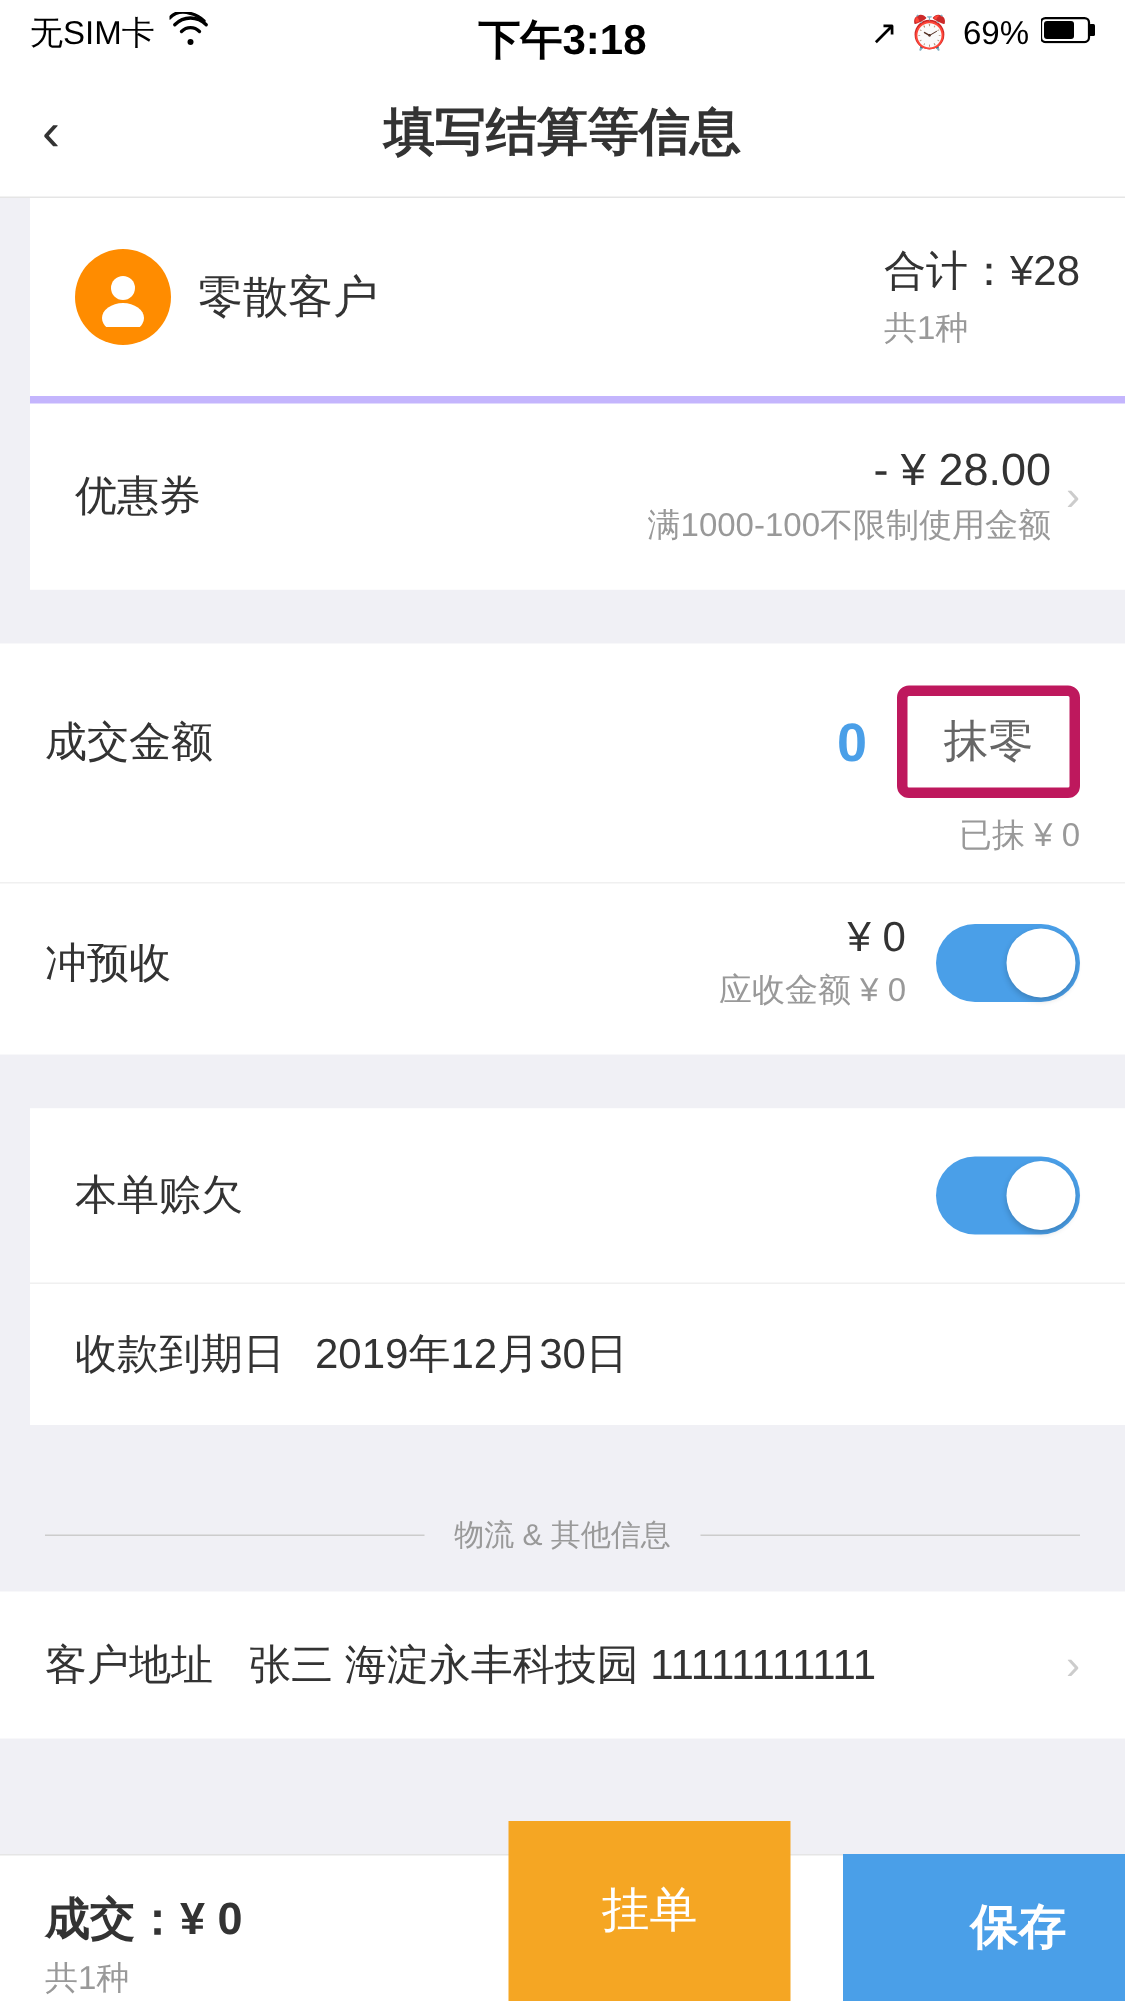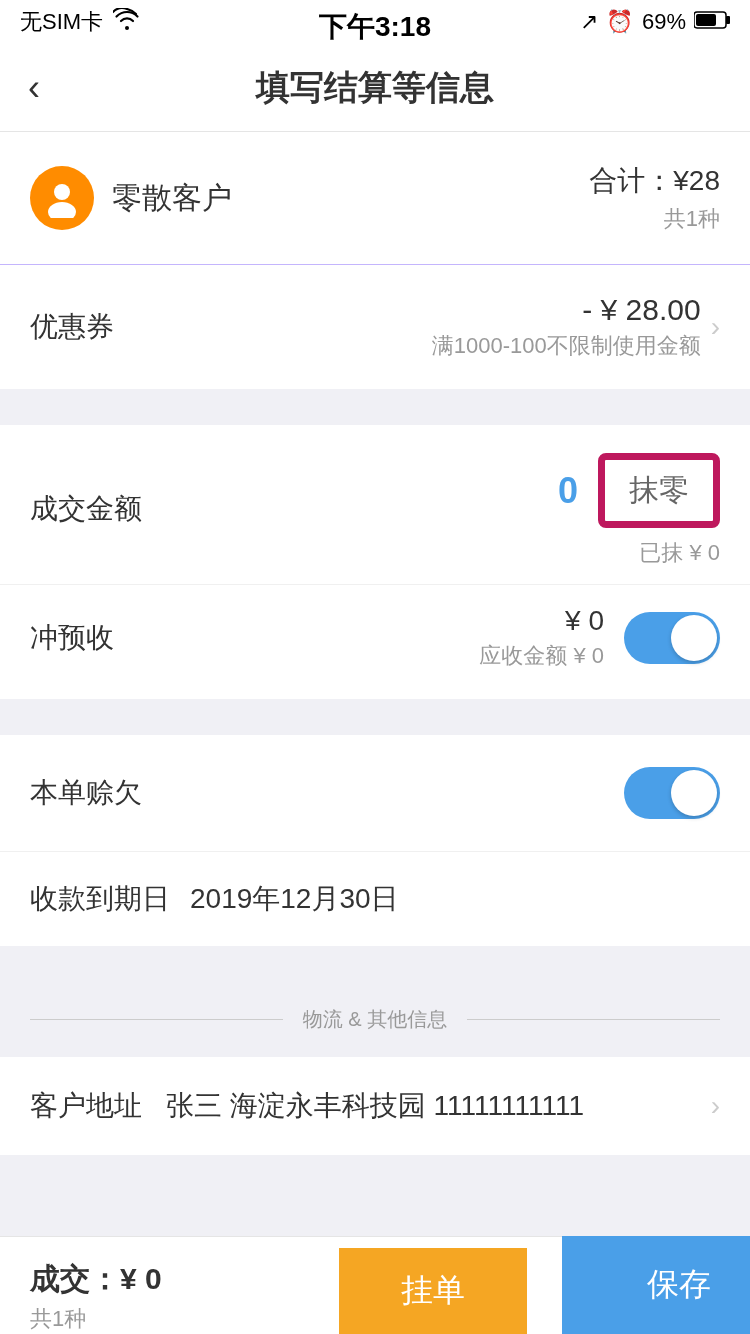--- a/index.html
+++ b/index.html
@@ -70,20 +70,21 @@
     .nav-title {
       font-size: 34px;
       font-weight: 600;
       color: #333;
     }
 
     
     .section {
       background: #fff;
       margin-bottom: 18px;
+      margin-left: 20px;
     }
 
     
     .customer-row {
       display: flex;
       align-items: center;
       justify-content: space-between;
       padding: 30px 30px;
       background: #fff;
     }
@@ -100,41 +101,40 @@
       display: flex;
       align-items: center;
       justify-content: center;
     }
     .customer-avatar svg { width: 40px; height: 40px; }
     .customer-name {
       font-size: 30px;
       color: #333;
     }
     .customer-right {
-      text-align: right;
     }
     .customer-total {
       font-size: 28px;
       color: #333;
       font-weight: 500;
     }
     .customer-count {
       font-size: 22px;
       color: #999;
       margin-top: 4px;
     }
 
     
     .coupon-row {
       display: flex;
       align-items: center;
       justify-content: space-between;
       padding: 28px 30px;
       background: #fff;
-      border-top: 1px solid #c4b5fd;
+      border-top: 5px solid #c4b5fd;
     }
     .coupon-label {
       font-size: 28px;
       color: #333;
     }
     .coupon-right {
       display: flex;
       align-items: center;
       gap: 10px;
     }
@@ -156,21 +156,21 @@
       color: #ccc;
     }
 
     
     .deal-section {
       background: #fff;
       margin-bottom: 18px;
     }
     .deal-row {
       display: flex;
-      align-items: flex-end;
+      align-items: center;
       justify-content: space-between;
       padding: 28px 30px 10px 30px;
     }
     .deal-label {
       font-size: 28px;
       color: #333;
     }
     .deal-right {
       display: flex;
       align-items: center;
@@ -350,38 +350,38 @@
       font-weight: 600;
       color: #333;
     }
     .bottom-count {
       font-size: 22px;
       color: #999;
       margin-top: 4px;
     }
     .btn-pending {
       width: 188px;
-      height: 86px;
+      height: 120px;
       background: #f5a623;
       color: #fff;
       font-size: 32px;
       font-weight: 500;
       display: flex;
       align-items: center;
       justify-content: center;
       cursor: pointer;
       border: none;
     }
     .btn-save {
       width: 188px;
       height: 98px;
       background: #4a9fe8;
       color: #fff;
       font-size: 32px;
-      font-weight: 400;
+      font-weight: 700;
       display: flex;
       align-items: center;
       justify-content: center;
       cursor: pointer;
       border: none;
       padding-left: 46px;
     }
     .spacer {
       height: 120px;
     }

